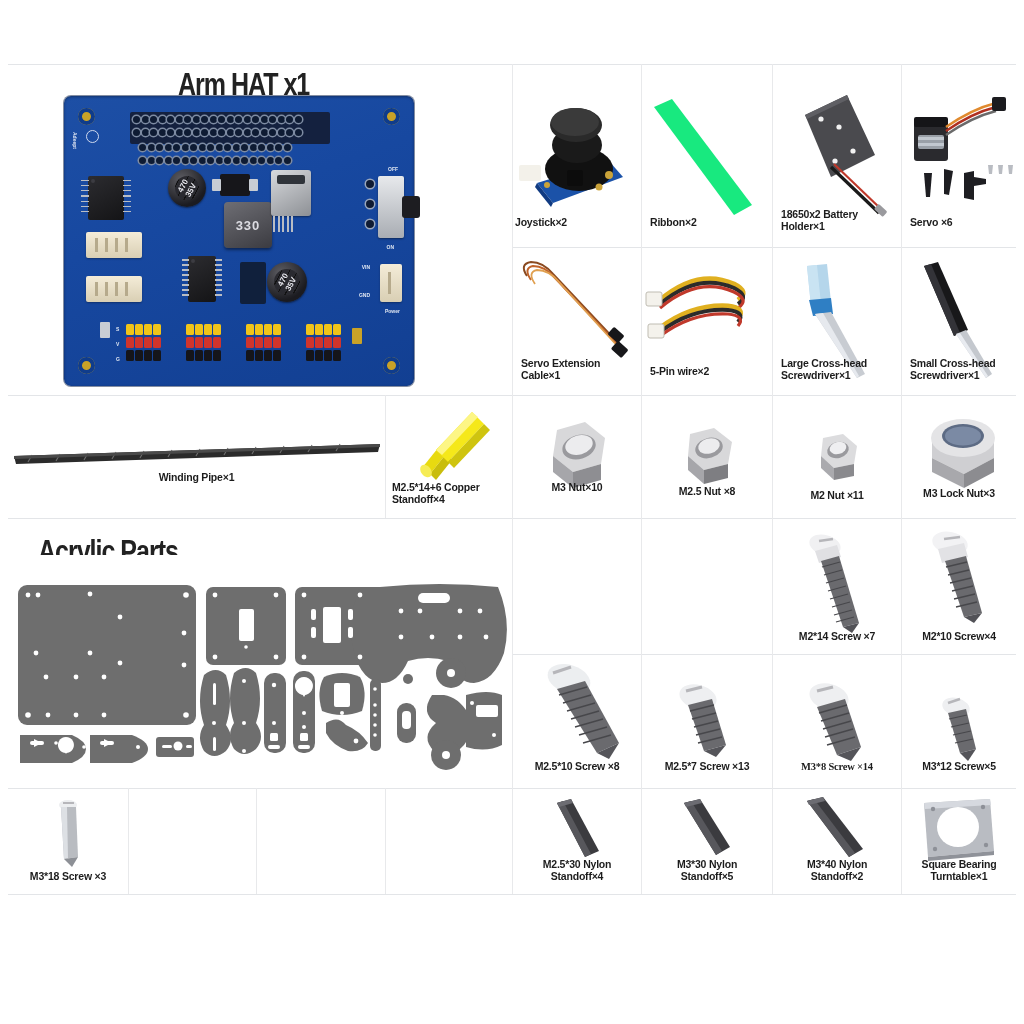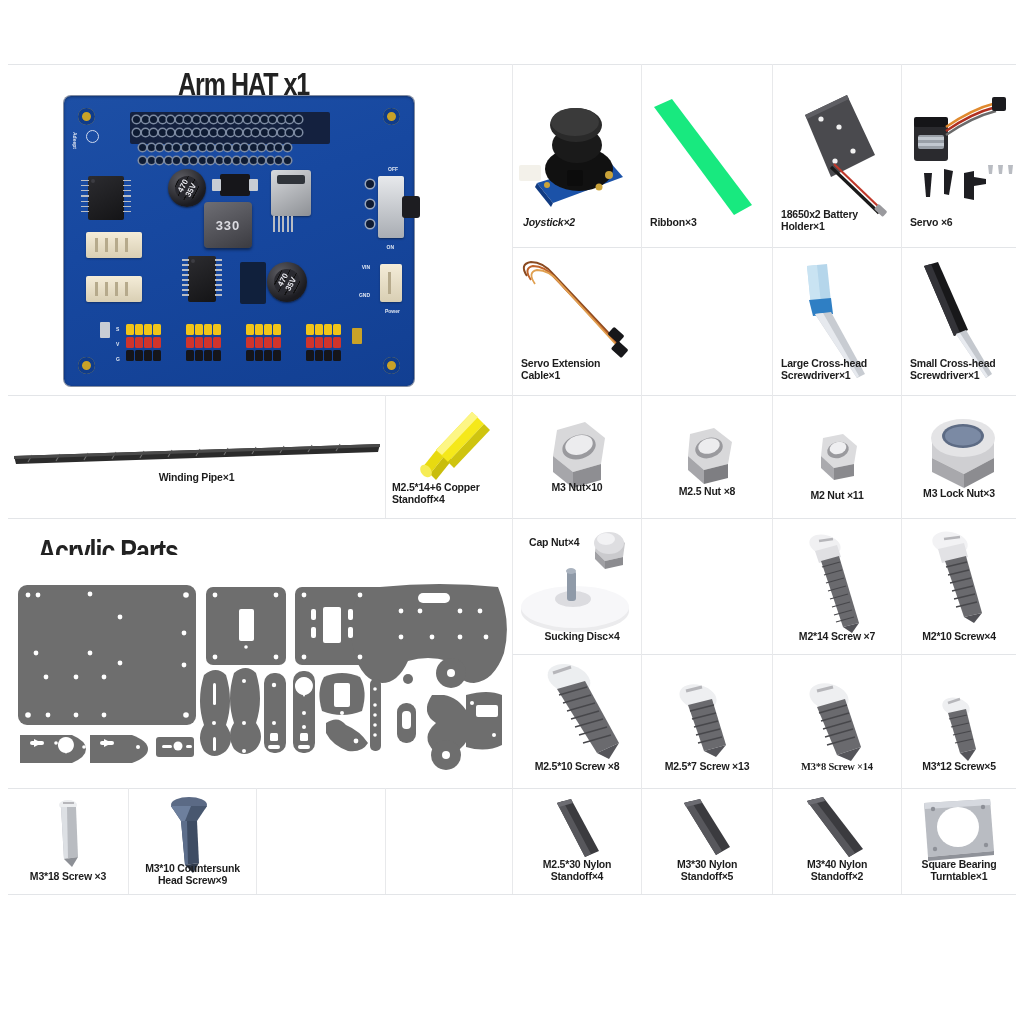--- a/index.html
+++ b/index.html
@@ -248,21 +248,21 @@
       <div class="captxt">
         <span>470</span>
         <span>35V</span>
       </div>
     </div>
 
     <div class="diode" style="left:156px;top:78px;width:30px;height:22px;"></div>
     <div class="smd" style="left:148px;top:83px;width:9px;height:12px;"></div>
     <div class="smd" style="left:185px;top:83px;width:9px;height:12px;"></div>
 
-    <div class="ind" style="left:140px;top:106px;width:48px;height:46px;">330</div>
+    <div class="ind" style="left:160px;top:106px;width:48px;height:46px;">330</div>
 
     <div class="reg" style="left:207px;top:74px;width:40px;height:46px;"></div>
     <div class="legs" style="left:209px;top:120px;height:16px;">
       <i style="height:16px;"></i>
         <i style="height:16px;"></i>
         <i style="height:16px;"></i>
         <i style="height:16px;"></i>
         <i style="height:16px;"></i>
     </div>
 
@@ -444,28 +444,28 @@
       <ellipse cx="66" cy="104" rx="34" ry="22" fill="#111"></ellipse>
       <ellipse cx="64" cy="80" rx="25" ry="18" fill="#1a1a1a"></ellipse>
       <ellipse cx="63" cy="60" rx="26" ry="17" fill="#2a2a2a"></ellipse>
       <ellipse cx="62" cy="57" rx="24" ry="14" fill="#3a3a3a"></ellipse>
       <rect x="54" y="105" width="16" height="16" rx="2" fill="#0c0c0c"></rect>
       <circle cx="96" cy="110" r="4" fill="#caa33a"></circle>
       <circle cx="86" cy="122" r="3.5" fill="#caa33a"></circle>
       <circle cx="34" cy="120" r="3" fill="#caa33a"></circle>
       <rect x="6" y="100" width="22" height="16" rx="2" fill="#f3f1ea"></rect>
     </svg>
-    <div class="lbl l" style="left:10px;top:152px;font-style:italic;">Joystick×2</div>
+    <div class="lbl l" style="left:2px;top:152px;">Joystick×2</div>
   </div>
 
   <div class="cell" style="left:642px;top:65px;width:130px;height:182px;">
     <svg class="art" viewBox="0 0 130 182">
       <path d="M12 42 L30 34 L110 140 L92 150 Z" fill="#18e97f"></path>
     </svg>
-    <div class="lbl l" style="left:8px;top:152px;">Ribbon×3</div>
+    <div class="lbl l" style="left:8px;top:152px;">Ribbon×2</div>
   </div>
 
   <div class="cell" style="left:773px;top:65px;width:128px;height:182px;">
     <svg class="art" viewBox="0 0 128 182">
       <path d="M32 50 L74 30 L102 90 L58 112 Z" fill="#4a4a4e"></path>
       <path d="M32 50 L74 30 L76 34 L34 54 Z" fill="#5f5f64"></path>
       <circle cx="48" cy="54" r="2.6" fill="#f2f2f2"></circle>
       <circle cx="66" cy="62" r="2.6" fill="#f2f2f2"></circle>
       <circle cx="80" cy="86" r="2.6" fill="#f2f2f2"></circle>
       <circle cx="62" cy="96" r="2.6" fill="#f2f2f2"></circle>
@@ -503,20 +503,33 @@
       <path d="M14 28 Q6 16 18 14 Q30 14 40 26 L104 94" stroke="#8a4a20" stroke-width="2" fill="none"></path>
       <path d="M18 32 Q10 20 20 18 Q32 18 42 30 L106 98" stroke="#c0632a" stroke-width="2" fill="none"></path>
       <path d="M22 36 Q14 24 24 22 Q36 22 46 34 L108 102" stroke="#e0a050" stroke-width="1.8" fill="none"></path>
       <rect x="96" y="82" width="14" height="10" rx="1.6" fill="#17171a" transform="rotate(42 103 87)"></rect>
       <rect x="100" y="96" width="14" height="11" rx="1.6" fill="#17171a" transform="rotate(42 107 101)"></rect>
     </svg>
     <div class="lbl l" style="left:8px;top:110px;">Servo Extension
 Cable×1</div>
   </div>
 
+  <div class="cell" style="left:642px;top:248px;width:130px;height:147px;">
+    <svg class="art" viewBox="0 0 130 147">
+      <path d="M18 52 Q56 20 92 36 Q108 44 96 52" stroke="#e0b020" stroke-width="5" fill="none"></path>
+      <path d="M18 56 Q56 24 92 40 Q108 48 96 56" stroke="#2b2b2b" stroke-width="4" fill="none"></path>
+      <path d="M18 60 Q56 28 92 44 Q108 52 96 60" stroke="#c0392b" stroke-width="3.2" fill="none"></path>
+      <path d="M18 80 Q50 56 86 58 Q104 60 96 70" stroke="#e0b020" stroke-width="5" fill="none"></path>
+      <path d="M18 84 Q50 60 86 62 Q104 64 96 74" stroke="#2b2b2b" stroke-width="4" fill="none"></path>
+      <path d="M18 88 Q50 64 86 66 Q104 68 96 78" stroke="#c0392b" stroke-width="3.2" fill="none"></path>
+      <rect x="4" y="44" width="16" height="14" rx="2" fill="#f4f2ec" stroke="#bfbcb2"></rect>
+      <rect x="6" y="76" width="16" height="14" rx="2" fill="#f4f2ec" stroke="#bfbcb2"></rect>
+    </svg>
+    <div class="lbl l" style="left:8px;top:118px;">5-Pin wire×2</div>
+  </div>
 
   <div class="cell" style="left:773px;top:248px;width:128px;height:147px;">
     <svg class="art" viewBox="0 0 128 147">
       <path d="M34 18 L54 16 L58 54 L38 58 Z" fill="#a8cfe8" opacity="0.85"></path>
       <path d="M34 18 L44 17 L48 56 L38 58 Z" fill="#cbe4f3" opacity="0.9"></path>
       <path d="M36 52 L58 50 L60 66 L40 68 Z" fill="#2f7fc4"></path>
       <path d="M42 66 L58 64 L92 126 L84 130 Z" fill="#c8ccd2"></path>
       <path d="M42 66 L50 65 L86 128 L84 130 Z" fill="#e6e9ee"></path>
     </svg>
     <div class="lbl l" style="left:8px;top:110px;">Large Cross-head
@@ -704,36 +717,20 @@
         <rect x="92" y="186" width="14" height="4" rx="2"></rect>
         <path d="M104 188 l-8 -4 l0 8 Z"></path>
         <circle cx="130" cy="192" r="2"></circle>
         <rect x="154" y="190" width="10" height="3" rx="1.5"></rect>
         <circle cx="170" cy="191" r="4.5"></circle>
         <rect x="178" y="190" width="6" height="3" rx="1.5"></rect>
       </g>
     </svg>
   </div>
 
-  <div class="cell" style="left:513px;top:519px;width:128px;height:135px;">
-    <svg class="art" viewBox="0 0 128 135">
-      <path d="M84 18 L102 14 L112 24 L110 38 L92 42 L82 32 Z" fill="#cacacd"></path>
-      <path d="M82 32 L92 42 L92 50 L82 40 Z" fill="#a0a0a4"></path>
-      <path d="M92 42 L110 38 L110 46 L92 50 Z" fill="#8c8c90"></path>
-      <ellipse cx="96" cy="24" rx="15" ry="11" fill="#dedee1"></ellipse>
-      <ellipse cx="93" cy="20" rx="9" ry="6" fill="#f2f2f4"></ellipse>
-      <ellipse cx="62" cy="92" rx="54" ry="21" fill="#ebebed"></ellipse>
-      <ellipse cx="62" cy="88" rx="54" ry="21" fill="#f7f7f9"></ellipse>
-      <ellipse cx="60" cy="80" rx="18" ry="8" fill="#dcdce0"></ellipse>
-      <rect x="54" y="52" width="9" height="30" rx="3" fill="#8f9aa8"></rect>
-      <ellipse cx="58" cy="52" rx="5" ry="3" fill="#aab3bf"></ellipse>
-    </svg>
-    <div class="lbl l" style="left:16px;top:18px;">Cap Nut×4</div>
-    <div class="lbl c" style="top:112px;left:10px;">Sucking Disc×4</div>
-  </div>
 
 
   <div class="cell" style="left:773px;top:519px;width:128px;height:135px;">
     <svg class="art" viewBox="0 0 128 135">
       <ellipse cx="52" cy="26" rx="16" ry="10" fill="#f0f0f2" transform="rotate(16 52 26)"></ellipse>
       <path d="M42 32 L64 26 L68 38 L46 44 Z" fill="#e0e0e3"></path>
       <path d="M46 22 L60 20" stroke="#b6b6ba" stroke-width="2.4"></path>
       <path d="M48 42 L66 37 L86 104 L70 108 Z" fill="#6a6a6e"></path>
       <g stroke="#47474b" stroke-width="1.2">
         <path d="M49 48 L67 43"></path>
@@ -842,32 +839,20 @@
     <svg class="art" viewBox="0 0 120 105">
       <ellipse cx="60" cy="16" rx="9" ry="5" fill="#eceef0"></ellipse>
       <path d="M55 14 L66 14" stroke="#b6b6ba" stroke-width="2"></path>
       <path d="M53 18 L68 18 L70 68 L56 70 Z" fill="#b9bcc1"></path>
       <path d="M53 18 L59 18 L60 69 L56 70 Z" fill="#dde0e4"></path>
       <path d="M56 70 L70 68 L64 78 Z" fill="#8d9096"></path>
     </svg>
     <div class="lbl c" style="top:82px;">M3*18  Screw ×3</div>
   </div>
 
-  <div class="cell" style="left:129px;top:789px;width:127px;height:105px;">
-    <svg class="art" viewBox="0 0 127 105">
-      <ellipse cx="60" cy="16" rx="18" ry="8" fill="#5b6a85"></ellipse>
-      <path d="M42 17 L78 17 L68 32 L52 32 Z" fill="#48576f"></path>
-      <path d="M42 17 L62 17 L56 32 L52 32 Z" fill="#6d7f9d"></path>
-      <path d="M52 32 L68 32 L70 74 L56 76 Z" fill="#3e4c63"></path>
-      <path d="M52 32 L58 32 L59 75 L56 76 Z" fill="#5d6e8b"></path>
-      <path d="M56 76 L70 74 L64 84 Z" fill="#2f3a4c"></path>
-    </svg>
-    <div class="lbl c" style="top:74px;">M3*10 Countersunk
-Head Screw×9</div>
-  </div>
 
 
 
   <div class="cell" style="left:513px;top:789px;width:128px;height:105px;">
     <svg class="art" viewBox="0 0 128 105">
       <path d="M44 14 L58 10 L86 62 L72 68 Z" fill="#3b3b3f"></path>
       <path d="M44 14 L50 12 L78 65 L72 68 Z" fill="#57575c"></path>
       <path d="M44 14 L58 10 L60 14 L46 18 Z" fill="#6c6c72"></path>
     </svg>
     <div class="lbl c" style="top:70px;">M2.5*30 Nylon

